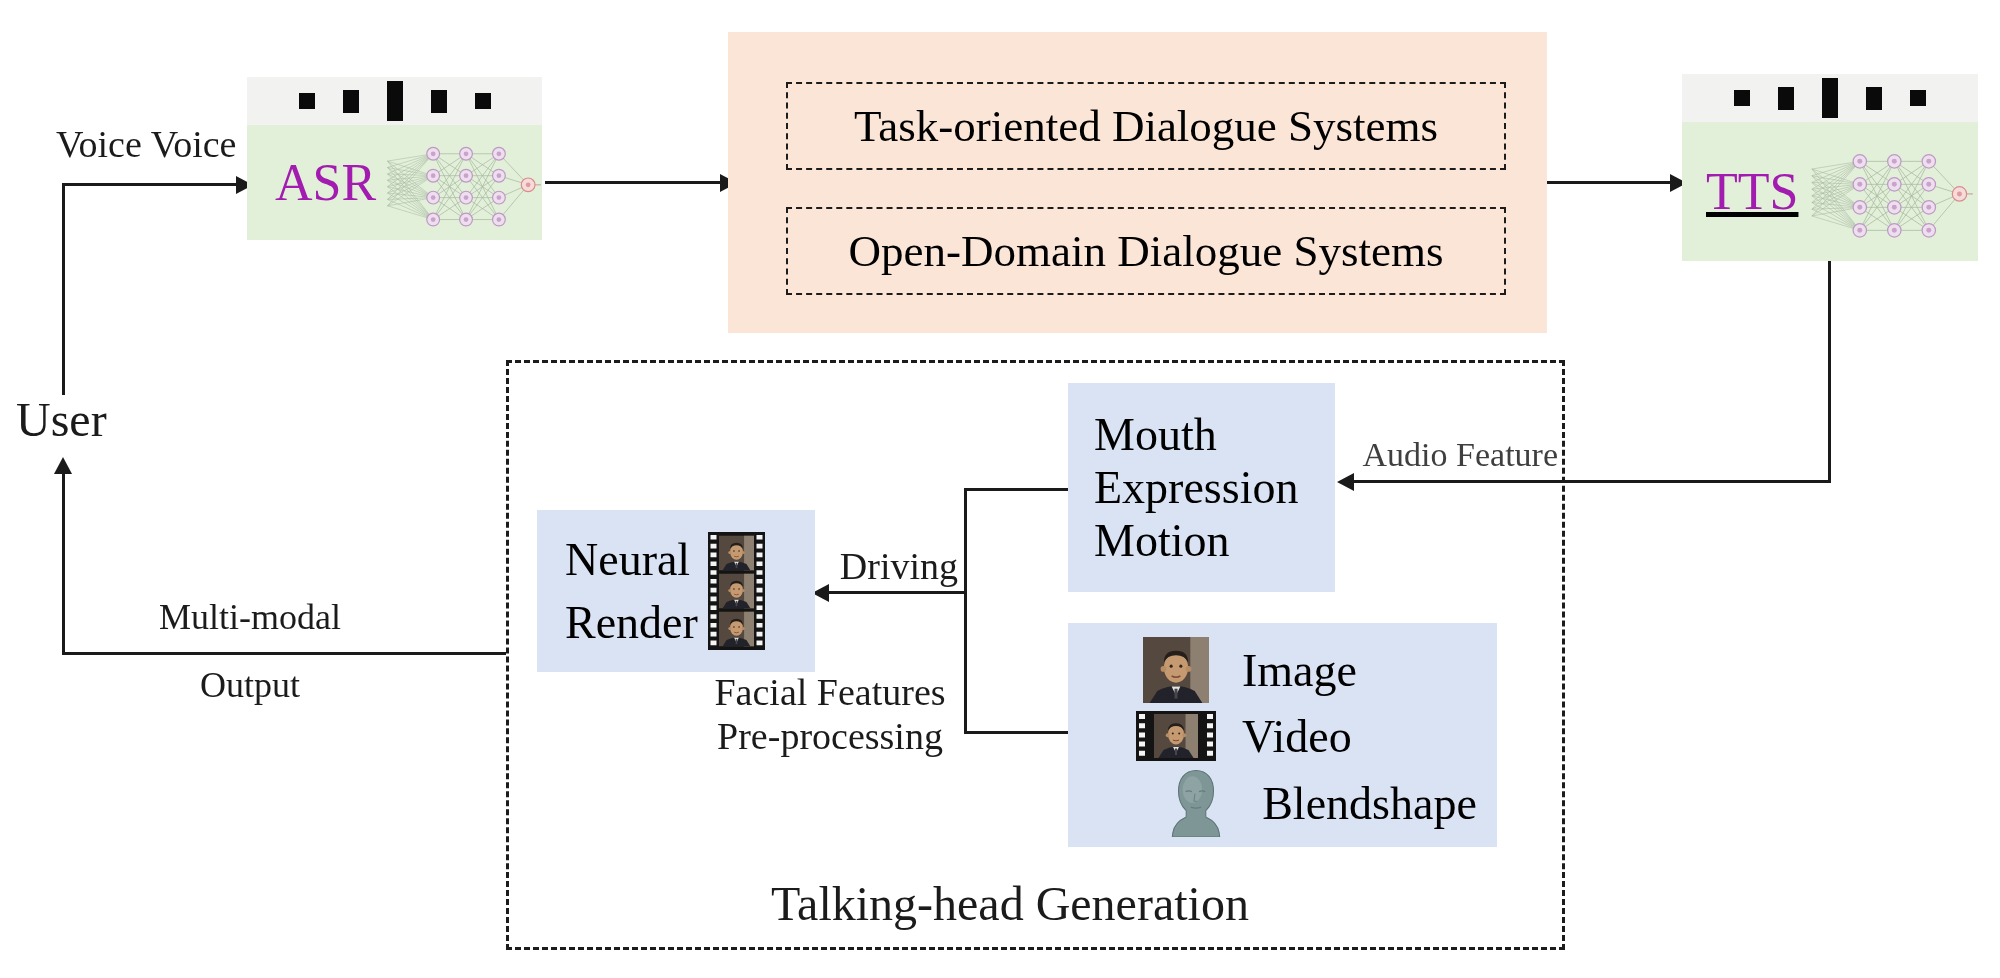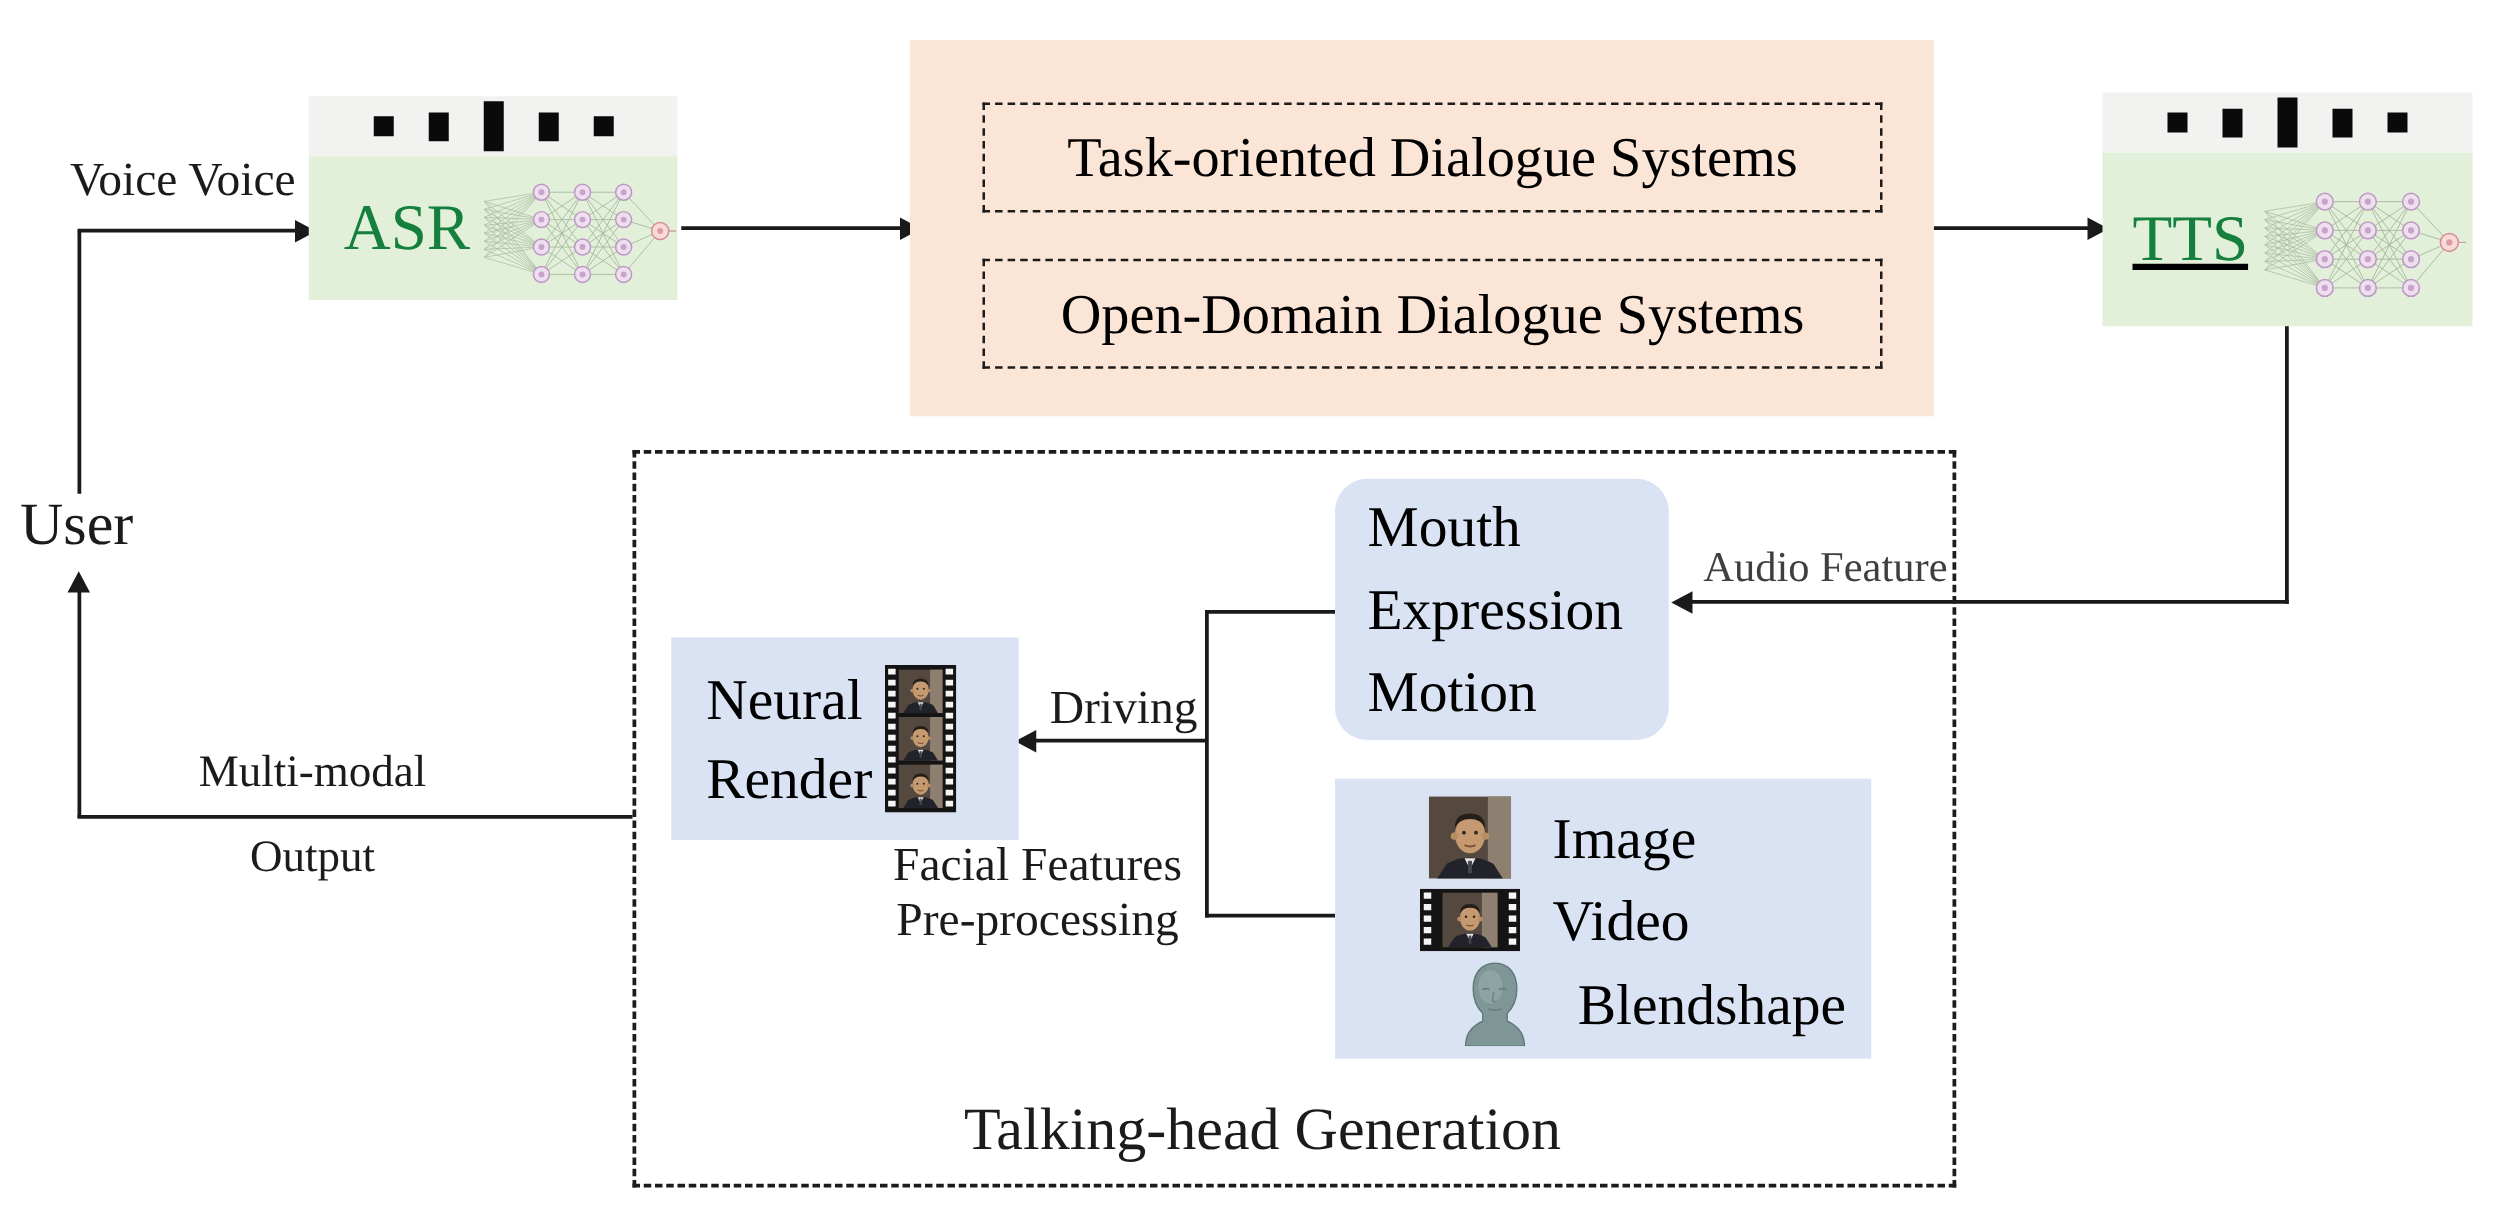--- a/index.html
+++ b/index.html
@@ -8,21 +8,21 @@
   .t{position:absolute;color:var(--c-text,#1b1b1b);white-space:nowrap;line-height:1.1;}
   .ln{position:absolute;background:var(--c-line,#1a1a1a);}
   
   .ah{position:absolute;width:0;height:0;}
   .ah-r{border-top:9px solid transparent;border-bottom:9px solid transparent;border-left:17px solid var(--c-line,#1a1a1a);}
   .ah-l{border-top:9px solid transparent;border-bottom:9px solid transparent;border-right:17px solid var(--c-line,#1a1a1a);}
   .ah-u{border-left:9px solid transparent;border-right:9px solid transparent;border-bottom:17px solid var(--c-line,#1a1a1a);}
   
   .greenbox{position:absolute;background:var(--c-asr_tts_box,#e2f0d9);display:flex;align-items:center;}
   .bluebox{position:absolute;background:var(--c-blue_box,#dae3f3);}
-  .modlabel{font-size:52px;color:#15803d;}
+  .modlabel{font-size:52px;color:#a21caf;}
   .soundband{position:absolute;background:var(--c-soundwave_band,#f2f2f1);display:flex;align-items:center;justify-content:center;gap:28px;}
   .bar{background:var(--c-soundwave,#0a0a0a);width:16px;}
   .bh1{height:16px;} .bh2{height:23px;} .bh3{height:40px;}
   .dashedbox{position:absolute;border:3px dashed #1c1c1c;box-sizing:border-box;}
   .innerdash{position:absolute;border:2.5px dashed #1c1c1c;box-sizing:border-box;
              display:flex;align-items:center;justify-content:center;font-size:45px;}
   .nn{position:absolute;}
 </style>
 </head>
 <body>
@@ -317,21 +317,21 @@
       <span>Task-oriented Dialogue Systems</span>
     </div>
     <div class="innerdash" style="left:58px;top:175px;width:720px;height:88px;">
       <span>Open-Domain Dialogue Systems</span>
     </div>
   </div>
 
   <div class="dashedbox" style="left:506px;top:360px;width:1059px;height:590px;"></div>
   <div class="t" style="left:700px;top:878px;width:620px;text-align:center;font-size:48px;">Talking-head Generation</div>
 
-  <div class="bluebox" style="left:1068px;top:383px;width:267px;height:209px;display:flex;flex-direction:column;justify-content:center;gap:13px;padding-left:26px;box-sizing:border-box;font-size:46px;border-radius:26px;">
+  <div class="bluebox" style="left:1068px;top:383px;width:267px;height:209px;display:flex;flex-direction:column;justify-content:center;padding-left:26px;box-sizing:border-box;font-size:46px;">
     <span>Mouth</span>
     <span>Expression</span>
     <span>Motion</span>
   </div>
 
   <div class="bluebox" style="left:537px;top:510px;width:278px;height:162px;display:flex;align-items:center;box-sizing:border-box;padding-left:28px;">
     <div style="display:flex;flex-direction:column;gap:10px;font-size:46px;">
       <span>Neural</span>
       <span>Render</span>
     </div>

